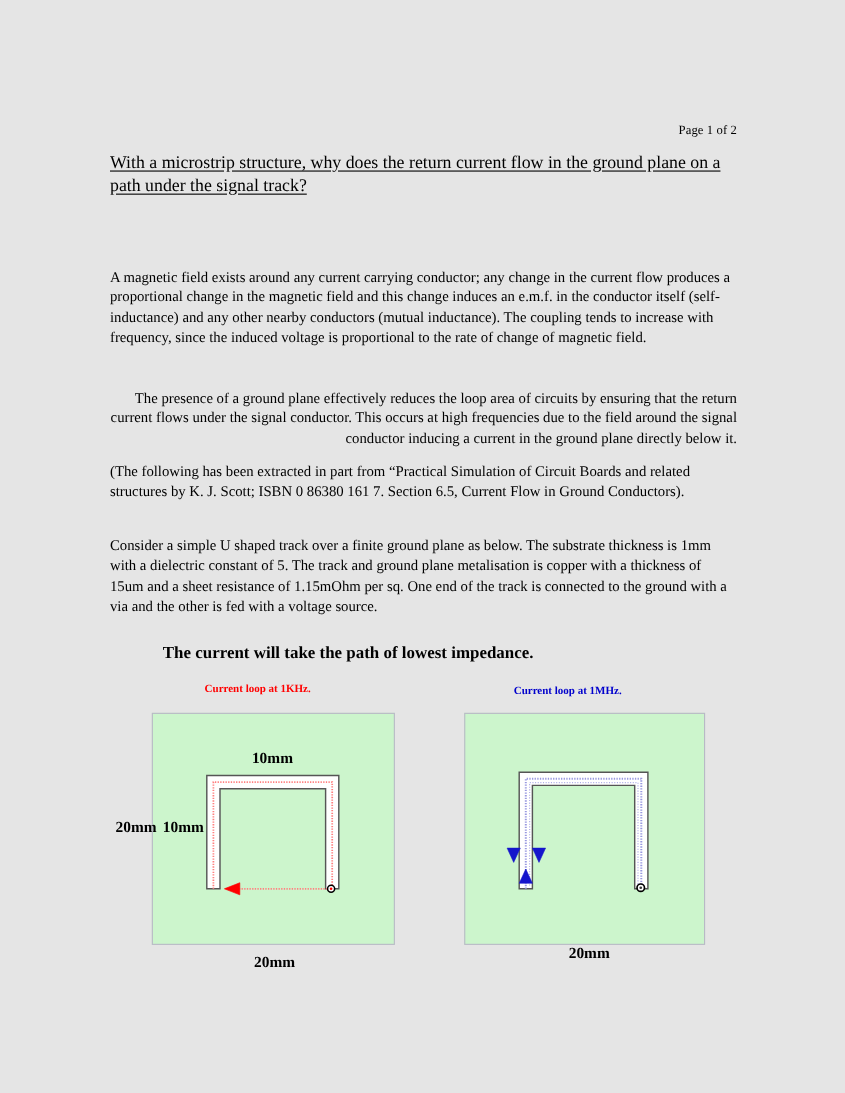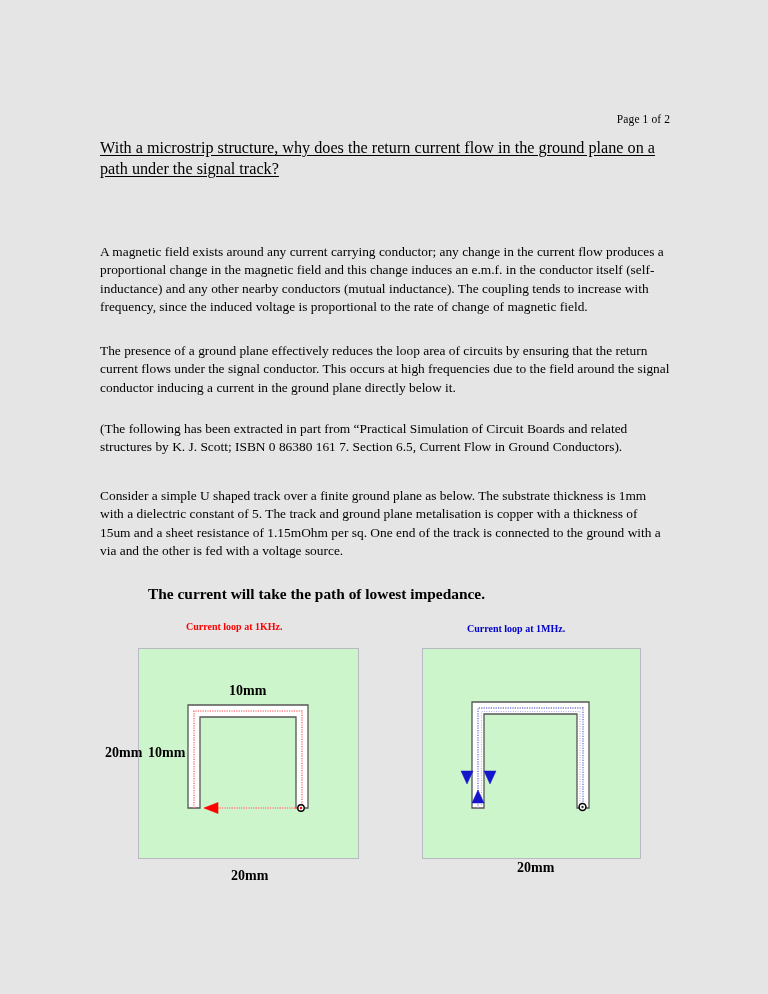--- a/index.html
+++ b/index.html
@@ -52,21 +52,21 @@
   .body-text {
     position: absolute;
     left: 100px;
     width: 570px;
     font-size: 13.4px;
     line-height: 18.4px;
     text-align: left;
   }
   .p1 { top: 193px; }
   .p2 { top: 243px; }
-  .p3 { top: 342px; }
+  .p3 { top: 353px; text-align: right; }
   .p4 { top: 420px; font-family: Liberation Serif, serif; }
   .p5 { top: 487px; }
 
   
   .impedance-line {
     position: absolute;
     left: 148px;
     top: 585px;
     font-size: 15.4px;
     font-weight: bold;

